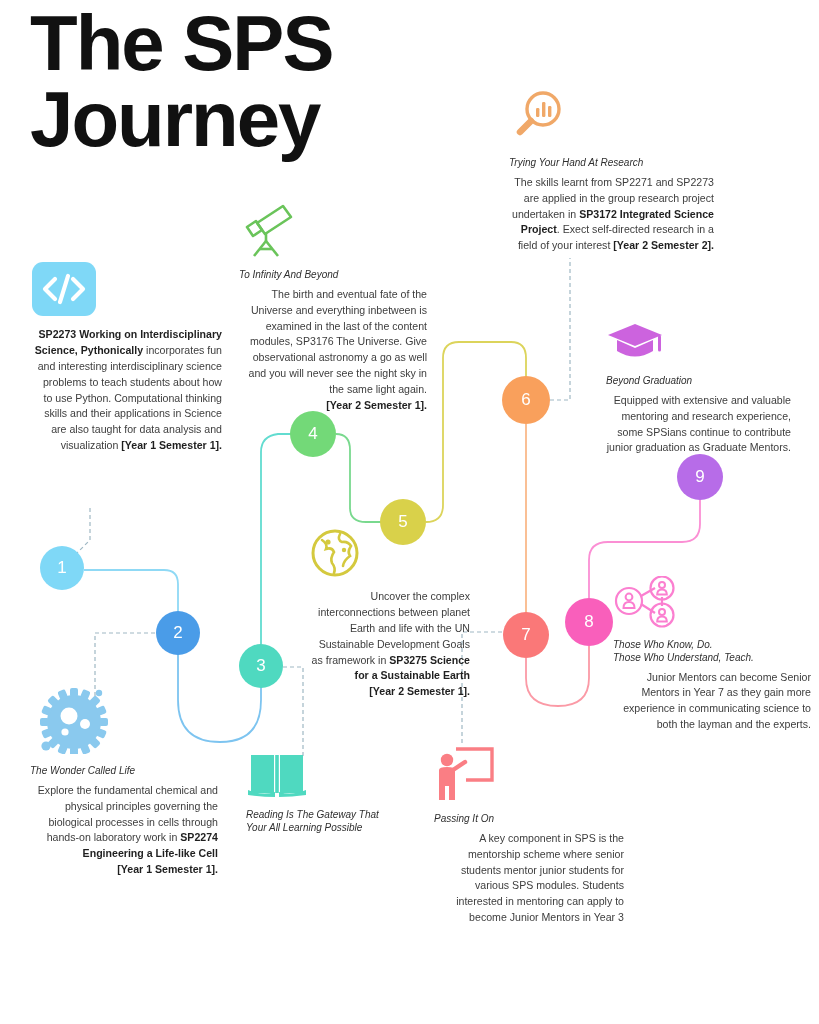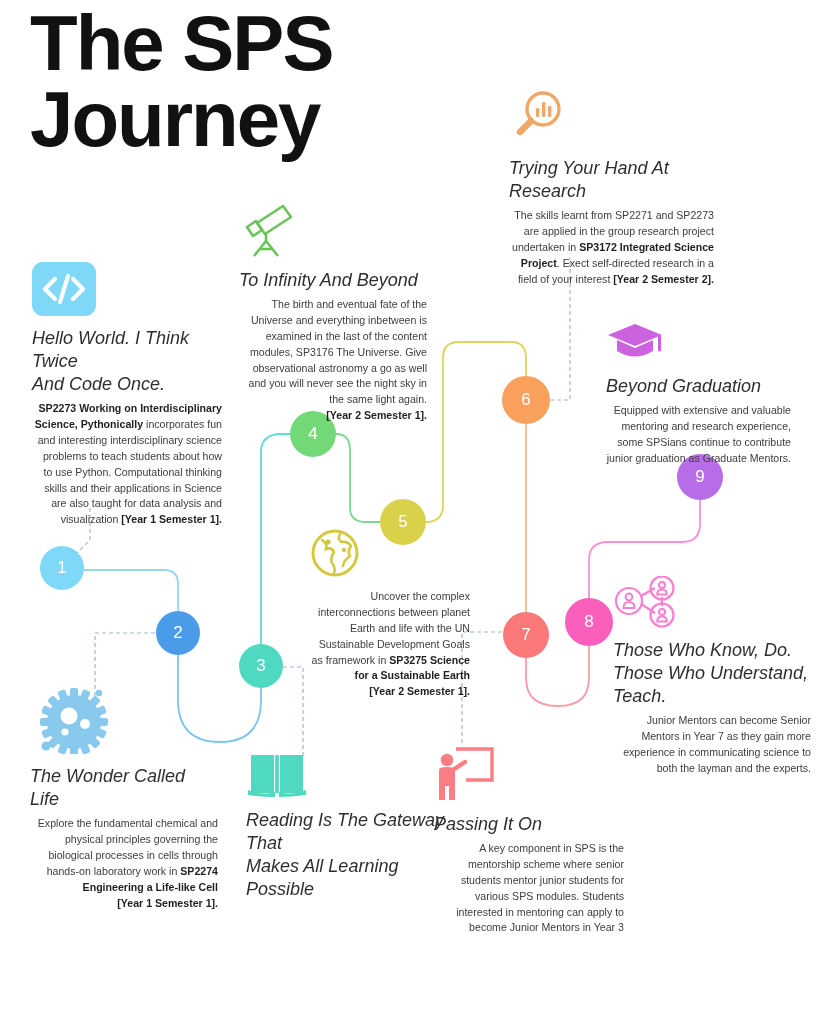--- a/index.html
+++ b/index.html
@@ -45,21 +45,21 @@
     justify-content:center;
     color:#ffffff;
     font-size:17px;
     font-weight:400;
   }
   
   .block{ position:absolute; }
   .blk-icon{ display:block; margin-bottom:7px; }
   .blk-title{
     font-style:italic;
-    font-size:18px;
+    font-size:10px;
     line-height:1.28;
     color:#2f2f2f;
     margin:0 0 5px 0;
     font-weight:400;
     white-space:pre-line;
   }
   .blk-body{
     font-size:10.6px;
     line-height:1.5;
     color:#3d3d3d;
@@ -135,22 +135,20 @@
 
   <div class="block" style="left:32px;top:262px;width:190px;">
     <span class="blk-icon">
       <svg width="64" height="54" viewBox="0 0 64 54" xmlns="http://www.w3.org/2000/svg">
         <rect x="0" y="0" width="64" height="54" rx="11" fill="#7fd8f7"></rect>
         <path d="M23 17 L13 27 L23 37" fill="none" stroke="#ffffff" stroke-width="4.2" stroke-linecap="round" stroke-linejoin="round"></path>
         <path d="M41 17 L51 27 L41 37" fill="none" stroke="#ffffff" stroke-width="4.2" stroke-linecap="round" stroke-linejoin="round"></path>
         <path d="M36 14 L28 40" fill="none" stroke="#ffffff" stroke-width="4.2" stroke-linecap="round"></path>
       </svg>
     </span>
-    <div class="blk-title">Hello World. I Think Twice
-And Code Once.</div>
     <p class="blk-body"><b>SP2273 Working on Interdisciplinary Science, Pythonically</b> incorporates fun and interesting interdisciplinary science problems to teach students about how to use Python. Computational thinking skills and their applications in Science are also taught for data analysis and visualization <b>[Year 1 Semester 1].</b></p>
   </div>
 
   <div class="block" style="left:239px;top:200px;width:188px;">
     <span class="blk-icon">
       <svg width="62" height="58" viewBox="0 0 62 58" xmlns="http://www.w3.org/2000/svg">
         <g fill="none" stroke="#6ac45a" stroke-width="2.6" stroke-linejoin="round">
           <path d="M18 23 L44 6 L52 17 L26 34 Z"></path>
           <path d="M8 27 L17 21 L23 30 L14 36 Z"></path>
           <path d="M27 33 L27 41"></path>
@@ -271,21 +269,21 @@
       <svg width="62" height="46" viewBox="0 0 62 46" xmlns="http://www.w3.org/2000/svg">
         <path d="M5 3 L28 3 L28 41 L5 41 Z" fill="#4fd9c0"></path>
         <path d="M34 3 L57 3 L57 41 L34 41 Z" fill="#4fd9c0"></path>
         <path d="M2 38 Q16 44 29 40 L29 45 Q16 45 2 43 Z" fill="#4fd9c0"></path>
         <path d="M60 38 Q46 44 33 40 L33 45 Q46 45 60 43 Z" fill="#4fd9c0"></path>
         <rect x="29.2" y="3" width="3.6" height="38" fill="#4fd9c0"></rect>
         <path d="M9 8 L24 8 M9 8 L9 36" fill="none" stroke="#ffffff" stroke-width="1.6" opacity="0"></path>
       </svg>
     </span>
     <div class="blk-title">Reading Is The Gateway That
-Makes All Learning Possible</div>
+Your All Learning Possible</div>
   </div>
 
   <div class="block" style="left:434px;top:746px;width:190px;">
     <span class="blk-icon">
       <svg width="62" height="56" viewBox="0 0 62 56" xmlns="http://www.w3.org/2000/svg">
         <path d="M22 3 L58 3 L58 34 L32 34" fill="none" stroke="#fa7e84" stroke-width="3.4"></path>
         <circle cx="13" cy="14" r="6.2" fill="#fa7e84"></circle>
         <path d="M5 24 Q5 21 13 21 Q21 21 21 24 L21 54 L15 54 L15 40 L11 40 L11 54 L5 54 Z" fill="#fa7e84"></path>
         <path d="M19 24 L31 16" stroke="#fa7e84" stroke-width="4.4" stroke-linecap="round"></path>
       </svg>

